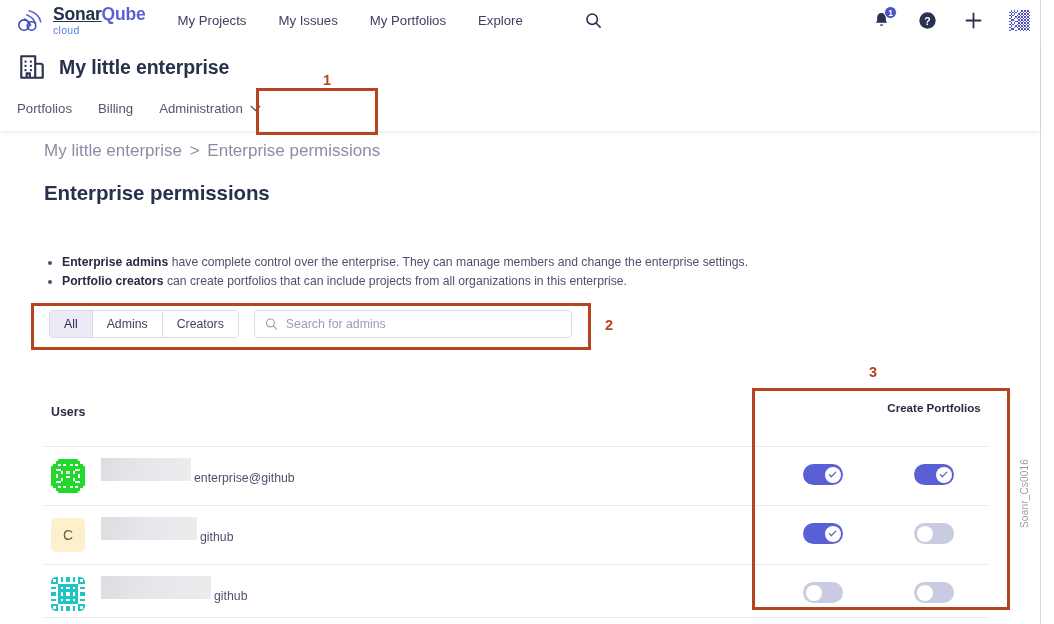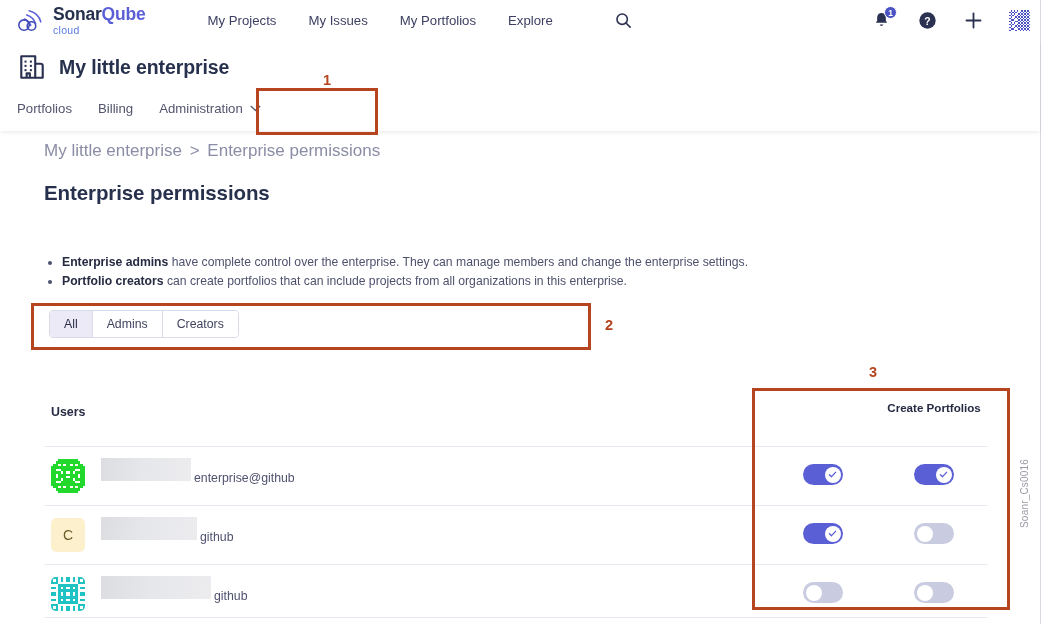--- a/index.html
+++ b/index.html
@@ -32,28 +32,28 @@
 
   .logo-wrap {
     display: flex;
     align-items: center;
     margin-left: 16px;
     gap: 7px;
   }
   .logo-mark { width: 30px; height: 26px; display: block; }
   .logo-text { line-height: 1; padding-top: 1px; }
   .logo-title { font-size: 17.5px; font-weight: bold; letter-spacing: -0.2px; }
-  .logo-sonar { color: #27314d; }
+  .logo-sonar { color: #27314d; text-decoration: underline; }
   .logo-qube  { color: #5b5fd6; }
   .logo-cloud { font-size: 10.5px; color: #5b7ce0; letter-spacing: 0.3px; margin-top: 1px; }
 
   .nav-links {
     display: flex;
     align-items: center;
-    margin-left: 62px;
+    margin-left: 32px;
     gap: 32px;
   }
   .nav-link {
     font-size: 13.2px;
     color: #3c3f61;
     font-weight: 500;
     cursor: pointer;
     white-space: nowrap;
   }
   .nav-search-btn {
@@ -570,20 +570,27 @@
       <li><strong>Enterprise admins</strong><span> have complete control over the enterprise. They can manage members and change the enterprise settings.</span></li>
       <li><strong>Portfolio creators</strong><span> can create portfolios that can include projects from all organizations in this enterprise.</span></li>
     </ul>
 
     <div class="filter-row">
       <div class="seg">
         <span class="seg-btn active">All</span>
         <span class="seg-btn">Admins</span>
         <span class="seg-btn">Creators</span>
       </div>
+      <div class="search-box">
+        <svg width="14" height="14" viewBox="0 0 16 16">
+          <circle cx="6.7" cy="6.7" r="4.9" fill="none" stroke="#9b9eb4" stroke-width="1.4"></circle>
+          <line x1="10.3" y1="10.3" x2="14.2" y2="14.2" stroke="#9b9eb4" stroke-width="1.4" stroke-linecap="round"></line>
+        </svg>
+        <input type="text" placeholder="Search for admins" style="">
+      </div>
     </div>
 
     <div class="tbl-head">
       <div class="col-users">Users</div>
       <div class="col-head-center col-create">Create Portfolios</div>
     </div>
 
     <div class="tbl-divider" style="top:315px"></div>
 
     <div class="row" style="top:316px">

